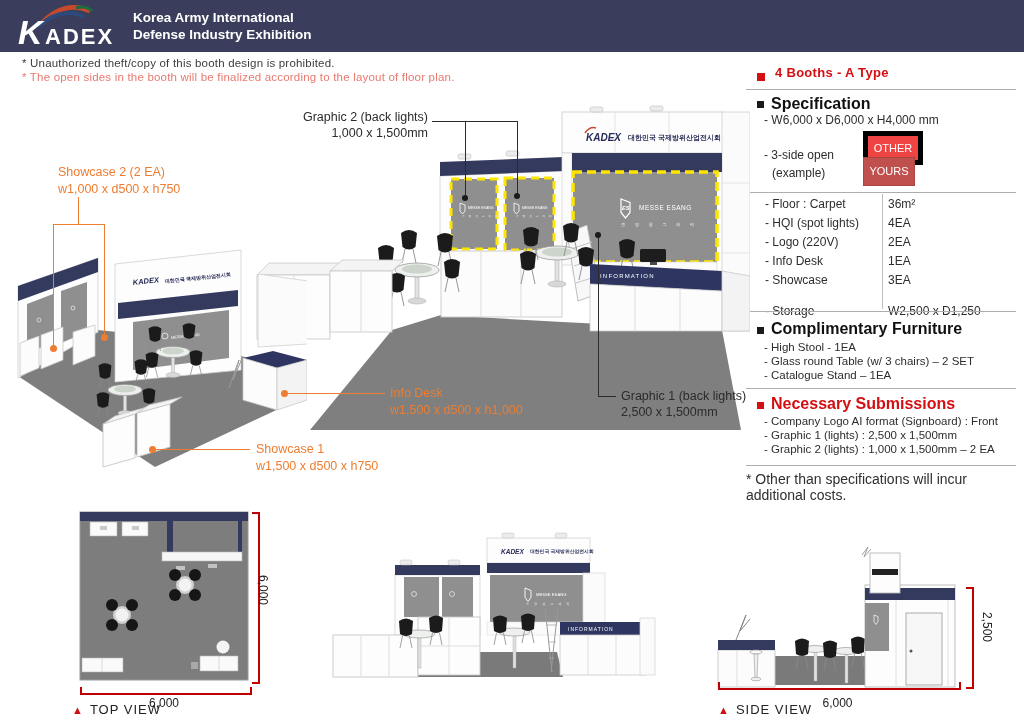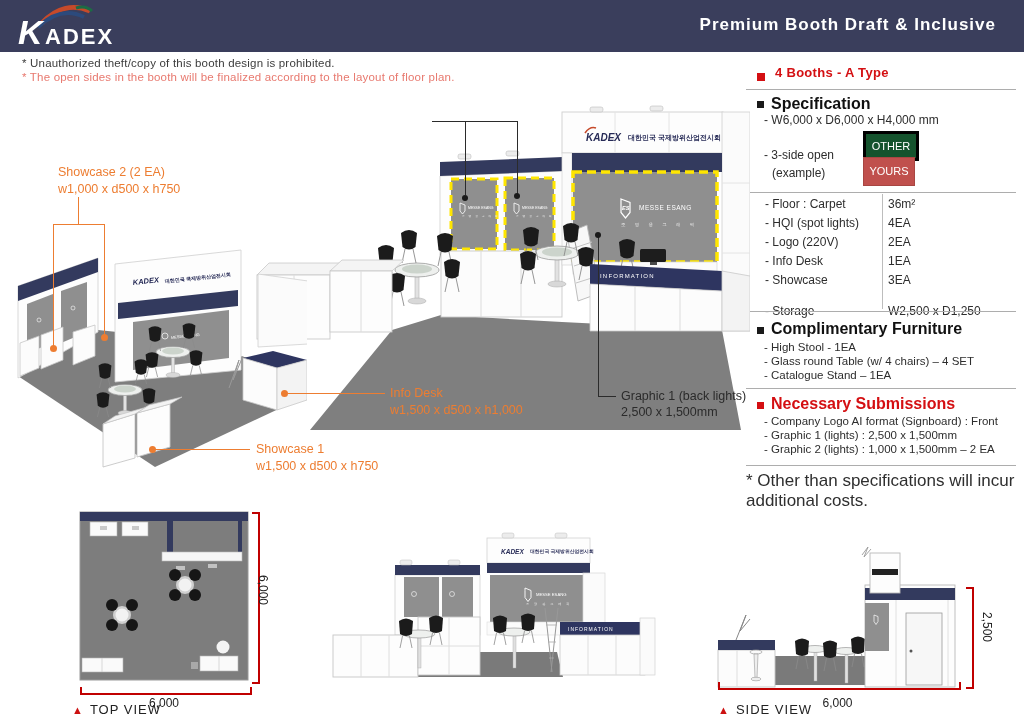--- a/index.html
+++ b/index.html
@@ -18,26 +18,26 @@
   .rule{background:#adadad;height:1px;left:746px;width:270px;}
   .vrule{background:#bdbdbd;width:1px;left:882px;}
   .bullet{width:7px;height:7px;background:#1a1a1a;}
   .bullet.red{background:#d40f12;}
   .sec-title{font-size:16px;font-weight:bold;color:#111;}
   .sec-title.red{color:#d40f12;}
   .booth-type{left:775px;top:65px;font-size:13px;font-weight:bold;color:#d40f12;letter-spacing:.3px;}
   .p-line{font-size:12px;color:#2d2d2d;}
   .p-item{font-size:11.5px;color:#2d2d2d;}
   .legend-box{width:50px;text-align:center;color:#fff;font-size:11px;}
-  .other{background:#14532d;border:3px solid #000000;height:24px;line-height:24px;}
+  .other{background:#ef4444;border:5px solid #000000;height:24px;line-height:24px;}
   .yours{background:#c0504d;border:1px solid #a84642;height:27px;line-height:27px;}
   .spec-row{left:748px;width:268px;height:19px;font-size:12px;color:#2d2d2d;}
   .spec-row .lbl{position:absolute;left:17px;top:0;}
   .spec-row .val{position:absolute;left:140px;top:0;}
-  .footer-note{left:746px;top:471px;font-size:17px;color:#2f2f2f;}
+  .footer-note{left:746px;top:471px;font-size:14px;color:#2f2f2f;}
   
   .ann-o{color:#ed7d31;font-size:12.5px;line-height:17px;}
   .ann-b{color:#2b2b2b;font-size:12.5px;line-height:15.5px;}
   .lline{background:#ed7d31;}
   .kline{background:#2b2b2b;}
   .odot{width:7px;height:7px;border-radius:50%;background:#ed7d31;}
   .kdot{width:6px;height:6px;border-radius:50%;background:#1a1a1a;}
   
   .bracket-b{border-bottom:2px solid #c00000;border-left:2px solid #c00000;border-right:2px solid #c00000;height:6px;}
   .bracket-r{border-right:2px solid #c00000;border-top:2px solid #c00000;border-bottom:2px solid #c00000;width:6px;}
@@ -53,21 +53,24 @@
 <div id="page">
 
   <div class="abs" id="header">
     <svg class="abs" style="left:12px;top:3px" width="118" height="46" viewBox="0 0 118 46">
       <path d="M30,20 C45,4 62,1 78,8" stroke="#c64a2a" stroke-width="5" fill="none"></path>
       <path d="M26,24 C42,9 58,7 72,14" stroke="#2c4a7c" stroke-width="4" fill="none"></path>
       <path d="M64,5 C70,3 76,4 80,8" stroke="#1c6b45" stroke-width="3" fill="none"></path>
       <text x="6" y="41" font-size="34" font-weight="bold" font-style="italic" fill="#ffffff">K</text>
       <text x="33" y="41" font-size="22" font-weight="bold" fill="#ffffff" letter-spacing="2">ADEX</text>
     </svg>
-    <div class="abs hdr-title">Premium Booth Draft &amp; Inclusive</div>
+    <div class="abs org-text">
+      <div>Korea Army International</div>
+      <div>Defense Industry Exhibition</div>
+    </div>
   </div>
 
   <div class="abs note note1">* Unauthorized theft/copy of this booth design is prohibited.</div>
   <div class="abs note note2">* The open sides in the booth will be finalized according to the layout of floor plan.</div>
 
   <div class="abs bullet red" style="left:757px;top:73px;width:8px;height:8px"></div>
   <div class="abs booth-type">4 Booths - A Type</div>
   <div class="abs rule" style="top:89px"></div>
 
   <div class="abs bullet" style="left:757px;top:101px"></div>
@@ -103,21 +106,21 @@
     </div>
   <div class="abs spec-row" style="top:304px">
     <span class="lbl">-  Storage</span>
     <span class="val">W2,500 x D1,250</span>
     </div>
 
   <div class="abs rule" style="top:311px"></div>
   <div class="abs bullet" style="left:757px;top:327px"></div>
   <div class="abs sec-title" style="left:771px;top:320px">Complimentary Furniture</div>
   <div class="abs p-item" style="left:764px;top:341px">- High Stool - 1EA</div>
-  <div class="abs p-item" style="left:764px;top:355px">- Glass round Table (w/ 4 chairs) – 4 SET</div>
+  <div class="abs p-item" style="left:764px;top:355px">- Glass round Table (w/ 3 chairs) – 2 SET</div>
   <div class="abs p-item" style="left:764px;top:369px">- Catalogue Stand – 1EA</div>
 
   <div class="abs rule" style="top:388px"></div>
   <div class="abs bullet red" style="left:757px;top:402px"></div>
   <div class="abs sec-title red" style="left:771px;top:395px">Necessary Submissions</div>
   <div class="abs p-item" style="left:764px;top:415px">- Company Logo AI format (Signboard) : Front</div>
   <div class="abs p-item" style="left:764px;top:429px">- Graphic 1 (lights) : 2,500 x 1,500mm</div>
   <div class="abs p-item" style="left:764px;top:443px">- Graphic 2 (lights) : 1,000 x 1,500mm – 2 EA</div>
 
   <div class="abs rule" style="top:465px"></div>
@@ -321,20 +324,24 @@
   <div class="abs kdot" style="left:462px;top:195px"></div>
   <div class="abs kdot" style="left:514px;top:193px"></div>
   <div class="abs kline" style="left:598px;top:237px;width:1px;height:159px"></div>
   <div class="abs kline" style="left:598px;top:396px;width:18px;height:1px"></div>
   <div class="abs kdot" style="left:595px;top:232px"></div>
 
   <div class="abs ann-o" style="left:58px;top:164px">
     <div>Showcase 2 (2 EA)</div>
     <div>w1,000 x d500 x h750</div>
   </div>
+  <div class="abs ann-b" style="left:297px;top:110px;width:131px;text-align:right">
+    <div>Graphic 2 (back lights)</div>
+    <div>1,000 x 1,500mm</div>
+  </div>
   <div class="abs ann-o" style="left:390px;top:385px">
     <div>Info Desk</div>
     <div>w1,500 x d500 x h1,000</div>
   </div>
   <div class="abs ann-o" style="left:256px;top:441px">
     <div>Showcase 1</div>
     <div>w1,500 x d500 x h750</div>
   </div>
   <div class="abs ann-b" style="left:621px;top:389px">
     <div>Graphic 1 (back lights)</div>

